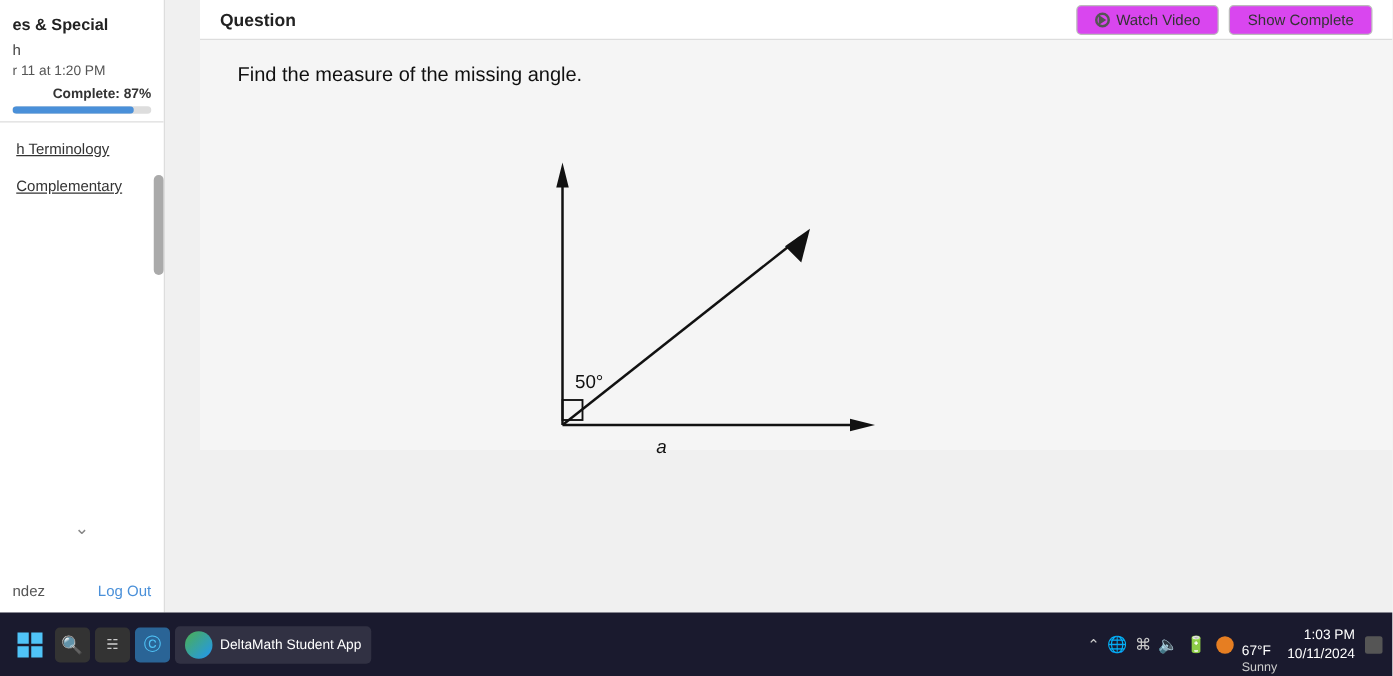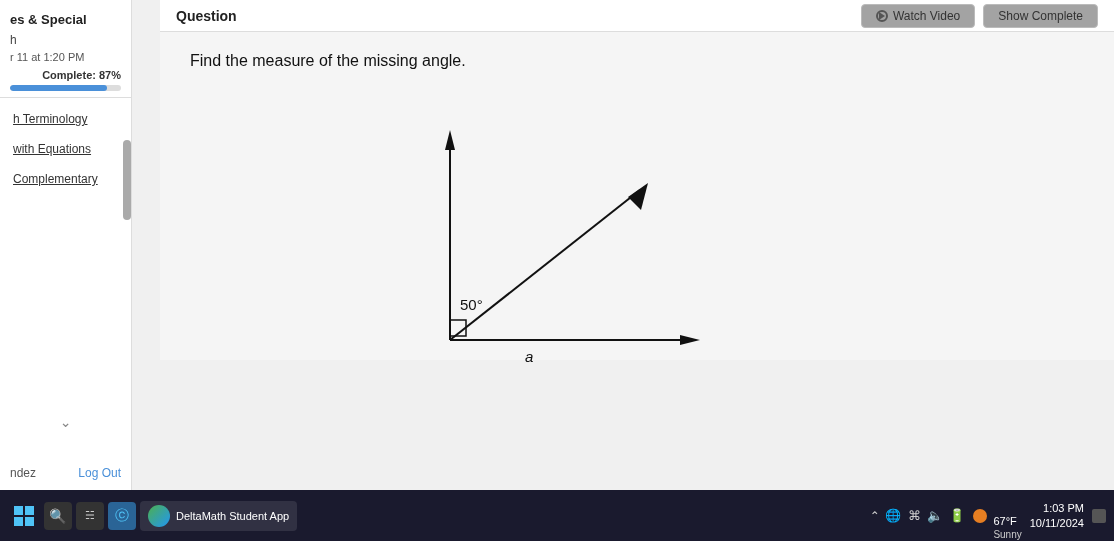--- a/index.html
+++ b/index.html
@@ -141,21 +141,21 @@
     .topbar-buttons {
       display: flex;
       gap: 8px;
     }
     .topbar-btn {
       display: flex;
       align-items: center;
       gap: 5px;
       padding: 4px 14px;
       border: 1px solid #bbb;
-      background: #a3a3a3;
+      background: #d946ef;
       border-radius: 4px;
       font-size: 12px;
       color: #333;
       cursor: pointer;
     }
     .play-icon {
       width: 12px;
       height: 12px;
       border: 2px solid #555;
       border-radius: 50%;
@@ -316,23 +316,20 @@
   <div class="sidebar-timestamp">r 11 at 1:20 PM</div>
   <div class="sidebar-progress-label">Complete: 87%</div>
   <div class="progress-bar-container">
     <div class="progress-bar-fill" style="width: 87%"></div>
   </div>
   <hr class="sidebar-divider">
   <div class="sidebar-scroll"></div>
   <nav class="sidebar-nav">
     <div class="sidebar-item">
       <span>h Terminology</span>
-    </div>
-    <div class="sidebar-item">
-      <span>with Equations</span>
     </div>
     <div class="sidebar-item">
       <span>Complementary</span>
     </div>
   </nav>
   <div class="sidebar-chevron">⌄</div>
   <div class="sidebar-footer">
     <span>ndez</span>
     <a>Log Out</a>
   </div>

